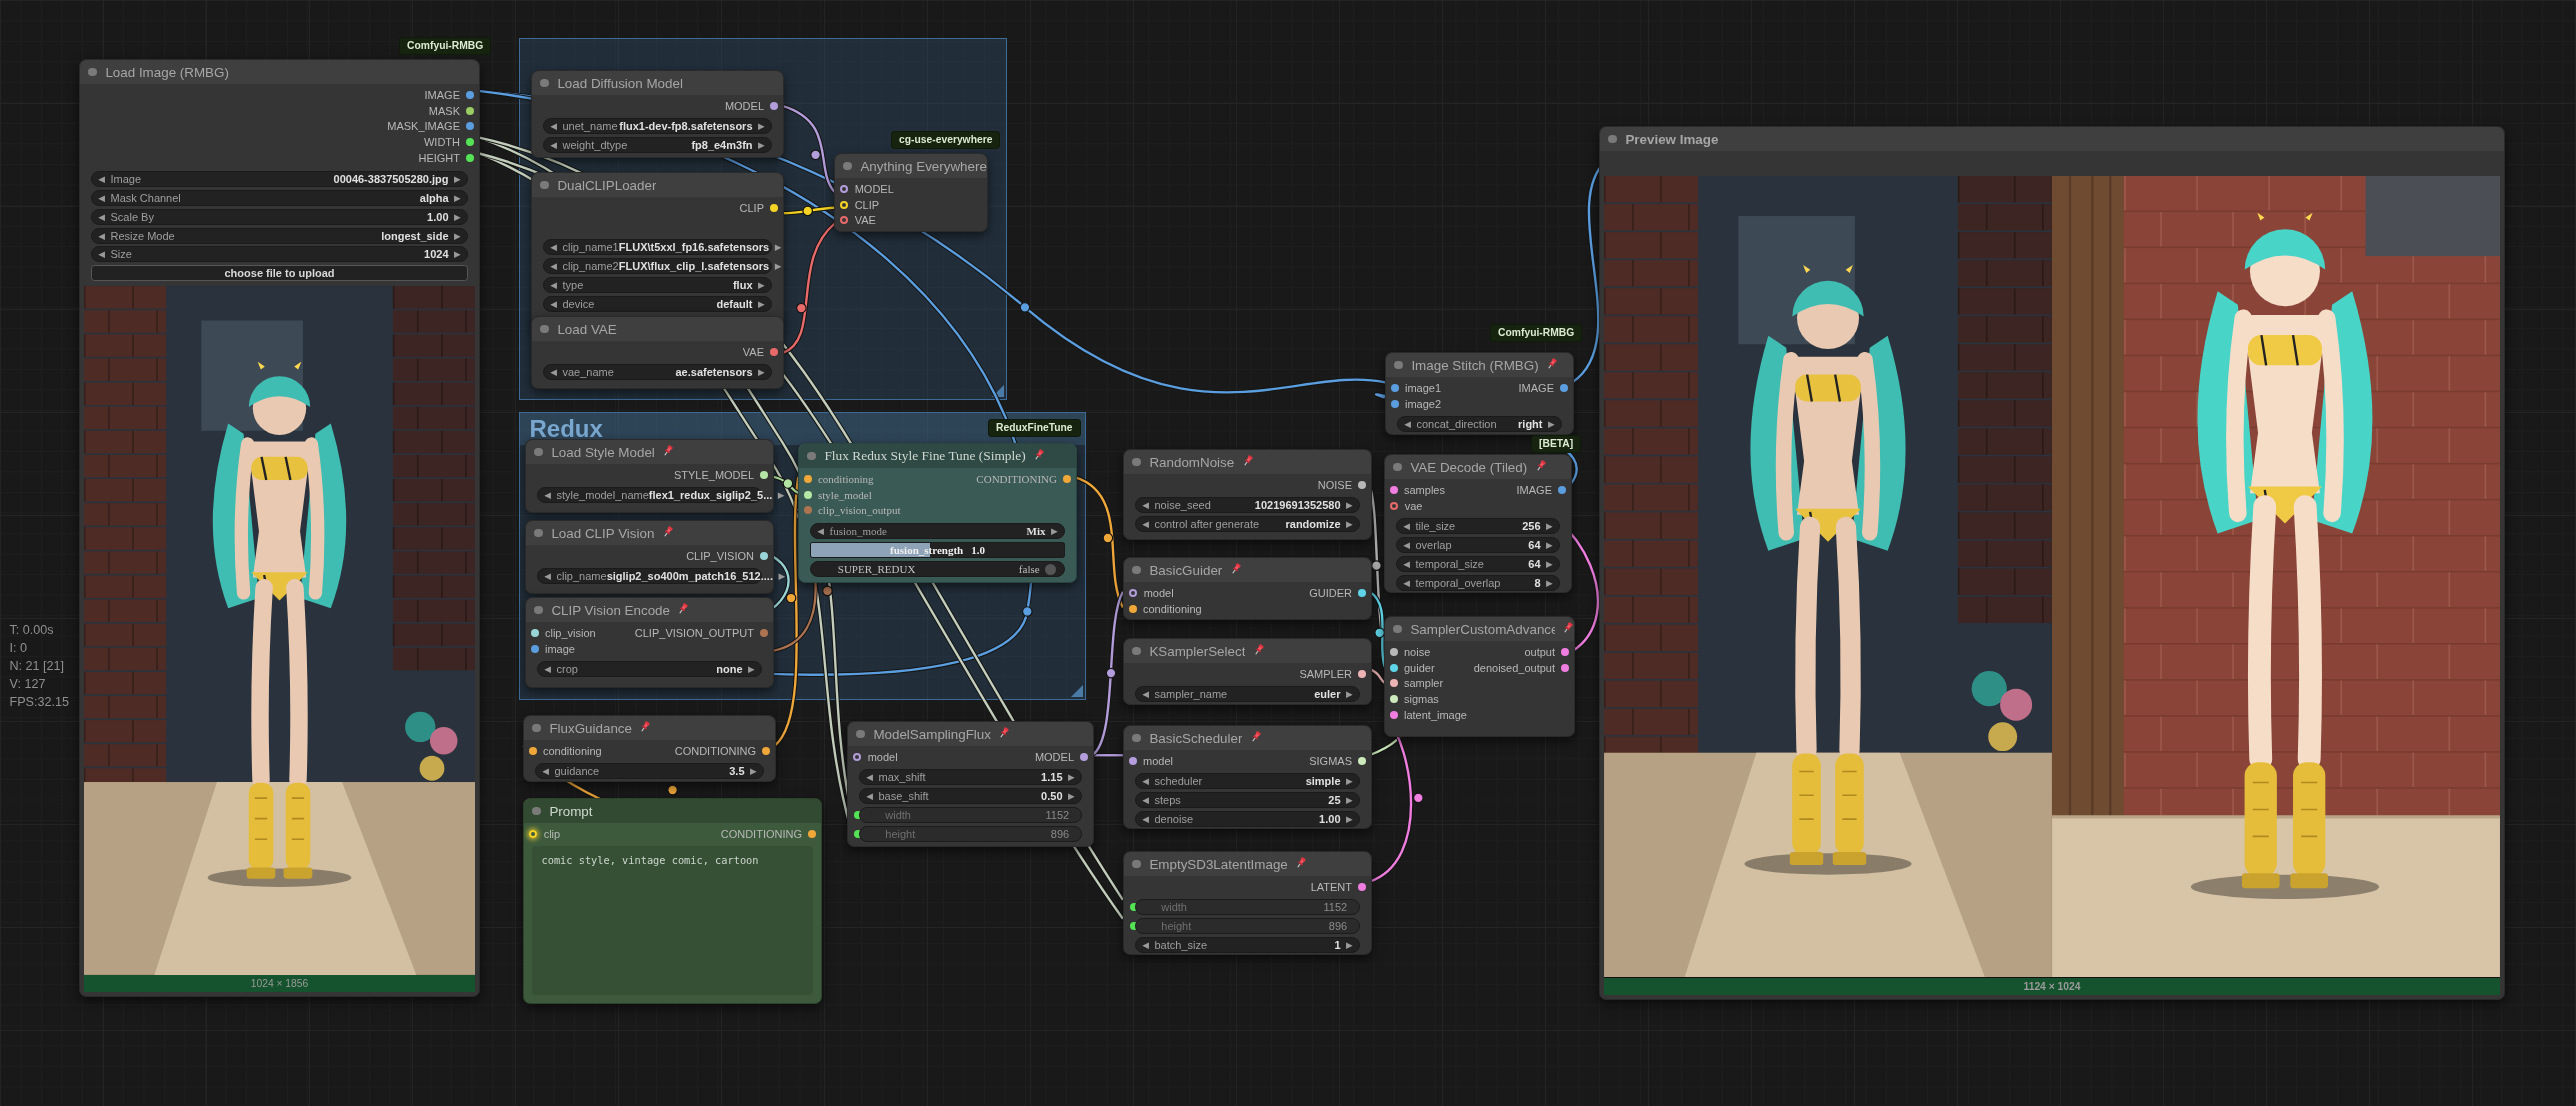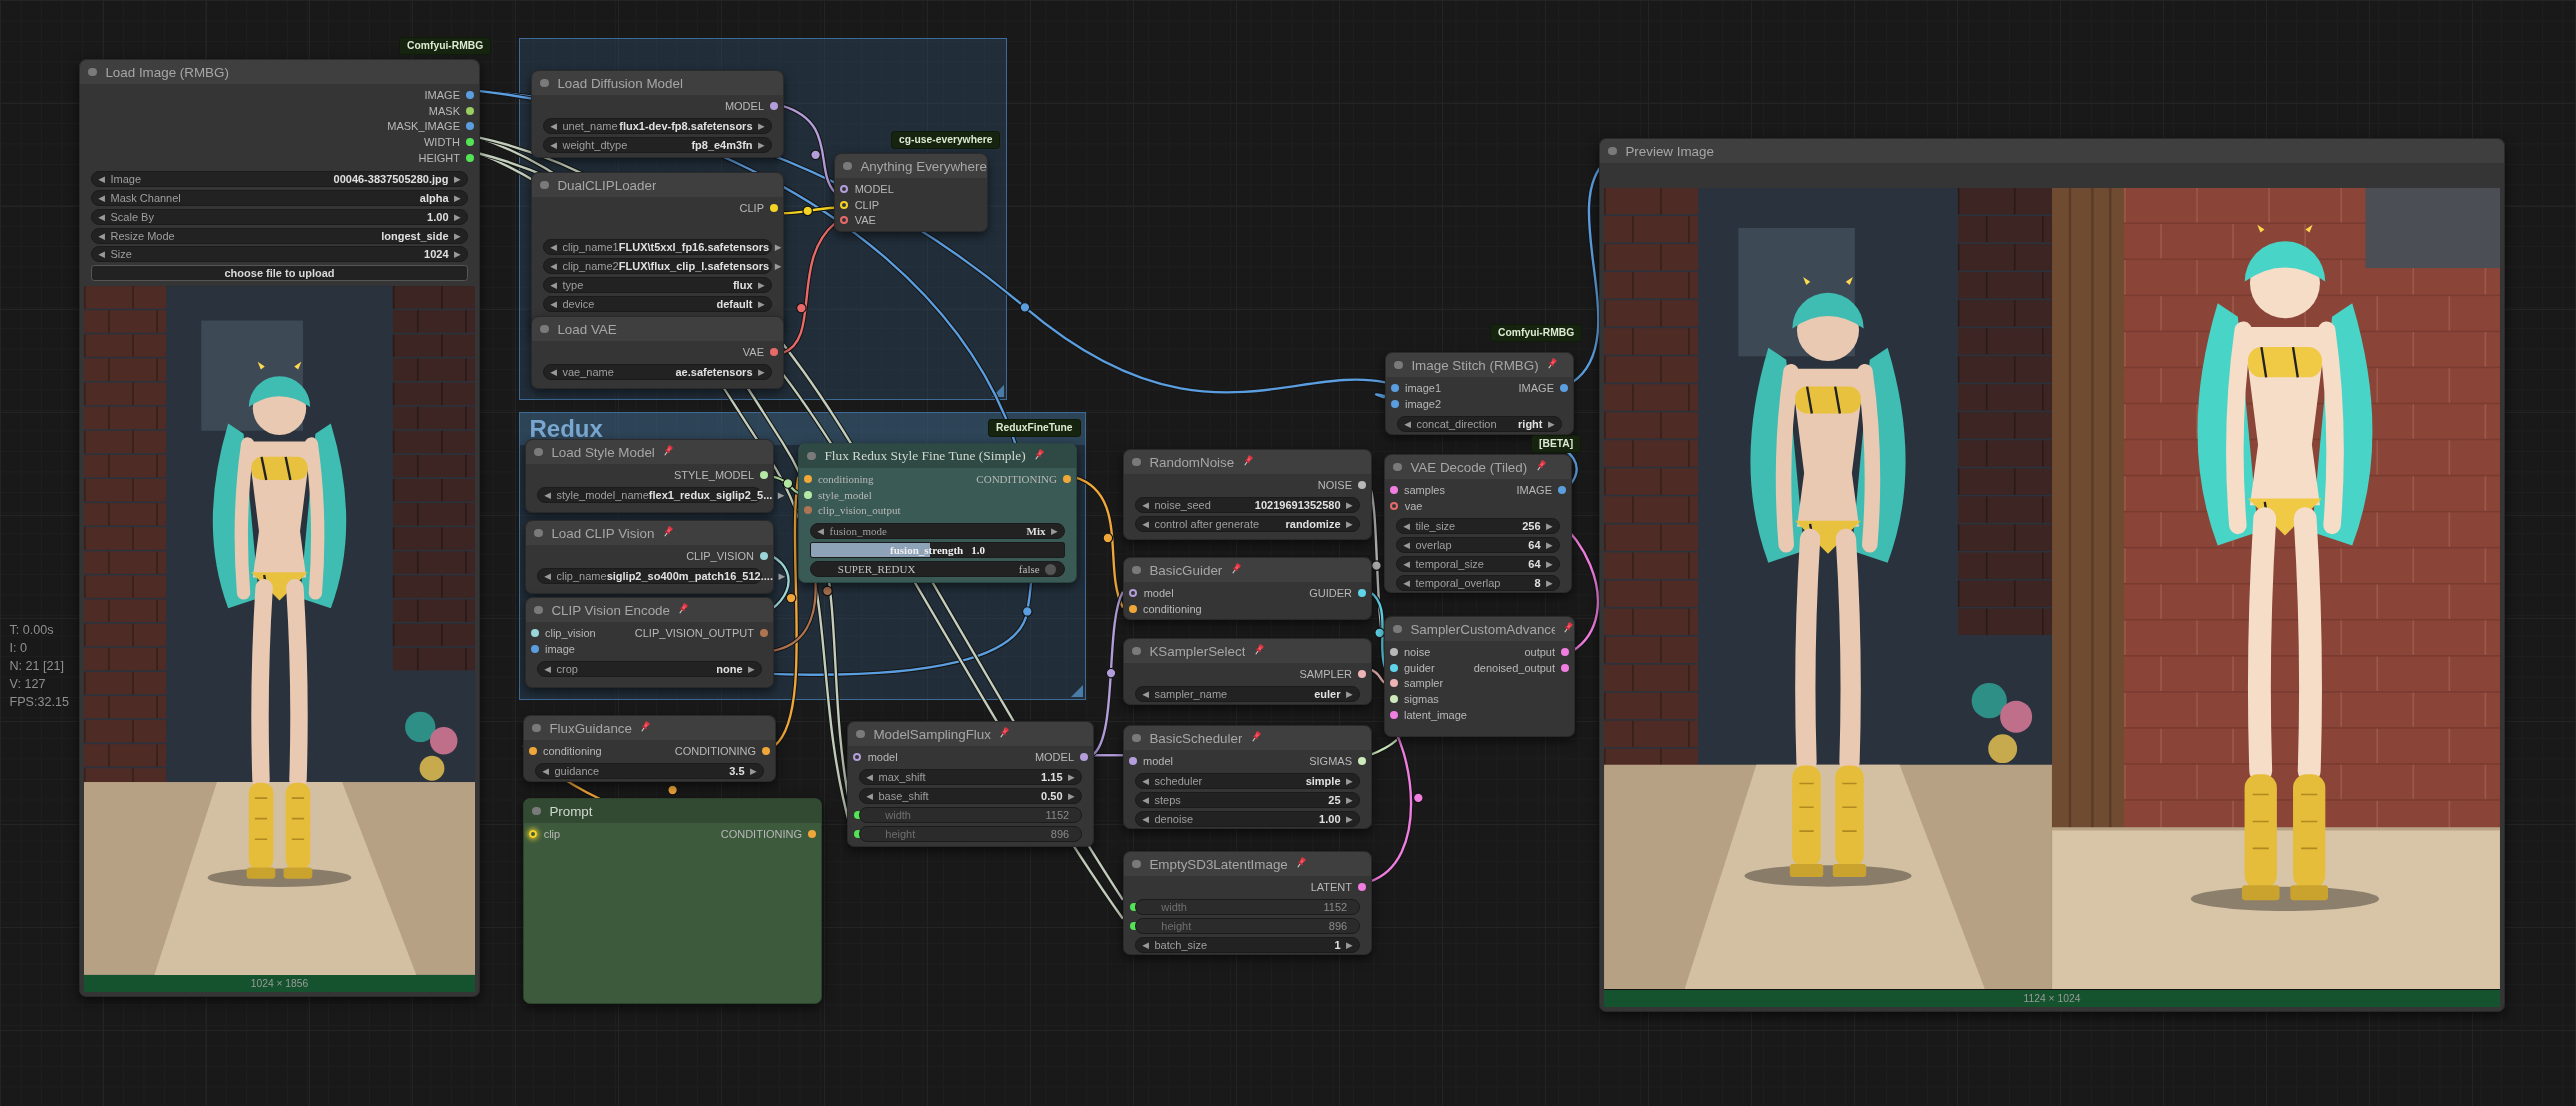--- a/index.html
+++ b/index.html
@@ -683,20 +683,21 @@
       <div class="slot-row" style="top: 27px;">
         <div class="slot-in">
           <div class="slot-dot ring" style="background: rgb(245, 211, 37); border-color: rgb(245, 211, 37); box-shadow: rgba(245, 211, 37, 0.8) 0px 0px 5.5px 1.6px;"></div>
           <span class="slot-label">clip</span>
         </div>
         <div class="slot-out">
           <span class="slot-label">CONDITIONING</span>
           <div class="slot-dot" style="background: rgb(240, 167, 58); border-color: rgb(240, 167, 58);"></div>
         </div>
       </div>
+      <div class="note-area" style="top: 47px; bottom: 8px;">comic style, vintage comic, cartoon</div>
     </div>
     <div class="node theme-dark" style="left: 847px; top: 721px; width: 245px; height: 124px;">
       <div class="node-header">
         <div class="collapse-dot"></div>
         <div class="node-title">ModelSamplingFlux</div>
         <span class="pin-icon"><svg width="12.6" height="12.6" viewBox="0 0 16 16" style="transform:rotate(35deg)">
             <rect x="6" y="1" width="6" height="4" rx="1" fill="#e03540"></rect>
             <rect x="7" y="4" width="4" height="5" rx="1" fill="#f35560"></rect>
             <rect x="5.5" y="8" width="7" height="2" rx="1" fill="#c02833"></rect>
             <rect x="8.3" y="10" width="1.4" height="5" fill="#cfcfcf"></rect>
@@ -1056,21 +1057,21 @@
           <span class="slot-label">sigmas</span>
         </div>
       </div>
       <div class="slot-row" style="top: 90px;">
         <div class="slot-in">
           <div class="slot-dot" style="background: rgb(240, 126, 224); border-color: rgb(240, 126, 224);"></div>
           <span class="slot-label">latent_image</span>
         </div>
       </div>
     </div>
-    <div class="node theme-dark" style="left: 1599px; top: 138px; width: 904px; height: 872px;">
+    <div class="node theme-dark" style="left: 1599px; top: 126px; width: 904px; height: 872px; font-weight: bold;">
       <div class="node-header">
         <div class="collapse-dot"></div>
         <div class="node-title">Preview Image</div>
       </div>
       <div class="img-box" style="top: 49px; bottom: 21.3px;">
         <div style="display:flex">
           <svg width="448" height="801" viewBox="0 0 567 1014" xmlns="http://www.w3.org/2000/svg">
             <rect width="567" height="1014" fill="#2a333d"></rect>
             <rect width="567" height="1014" fill="url(#)" opacity="0"></rect>
             <rect x="170.1" y="50.7" width="147.42000000000002" height="162.24" fill="#3d4a56"></rect>

